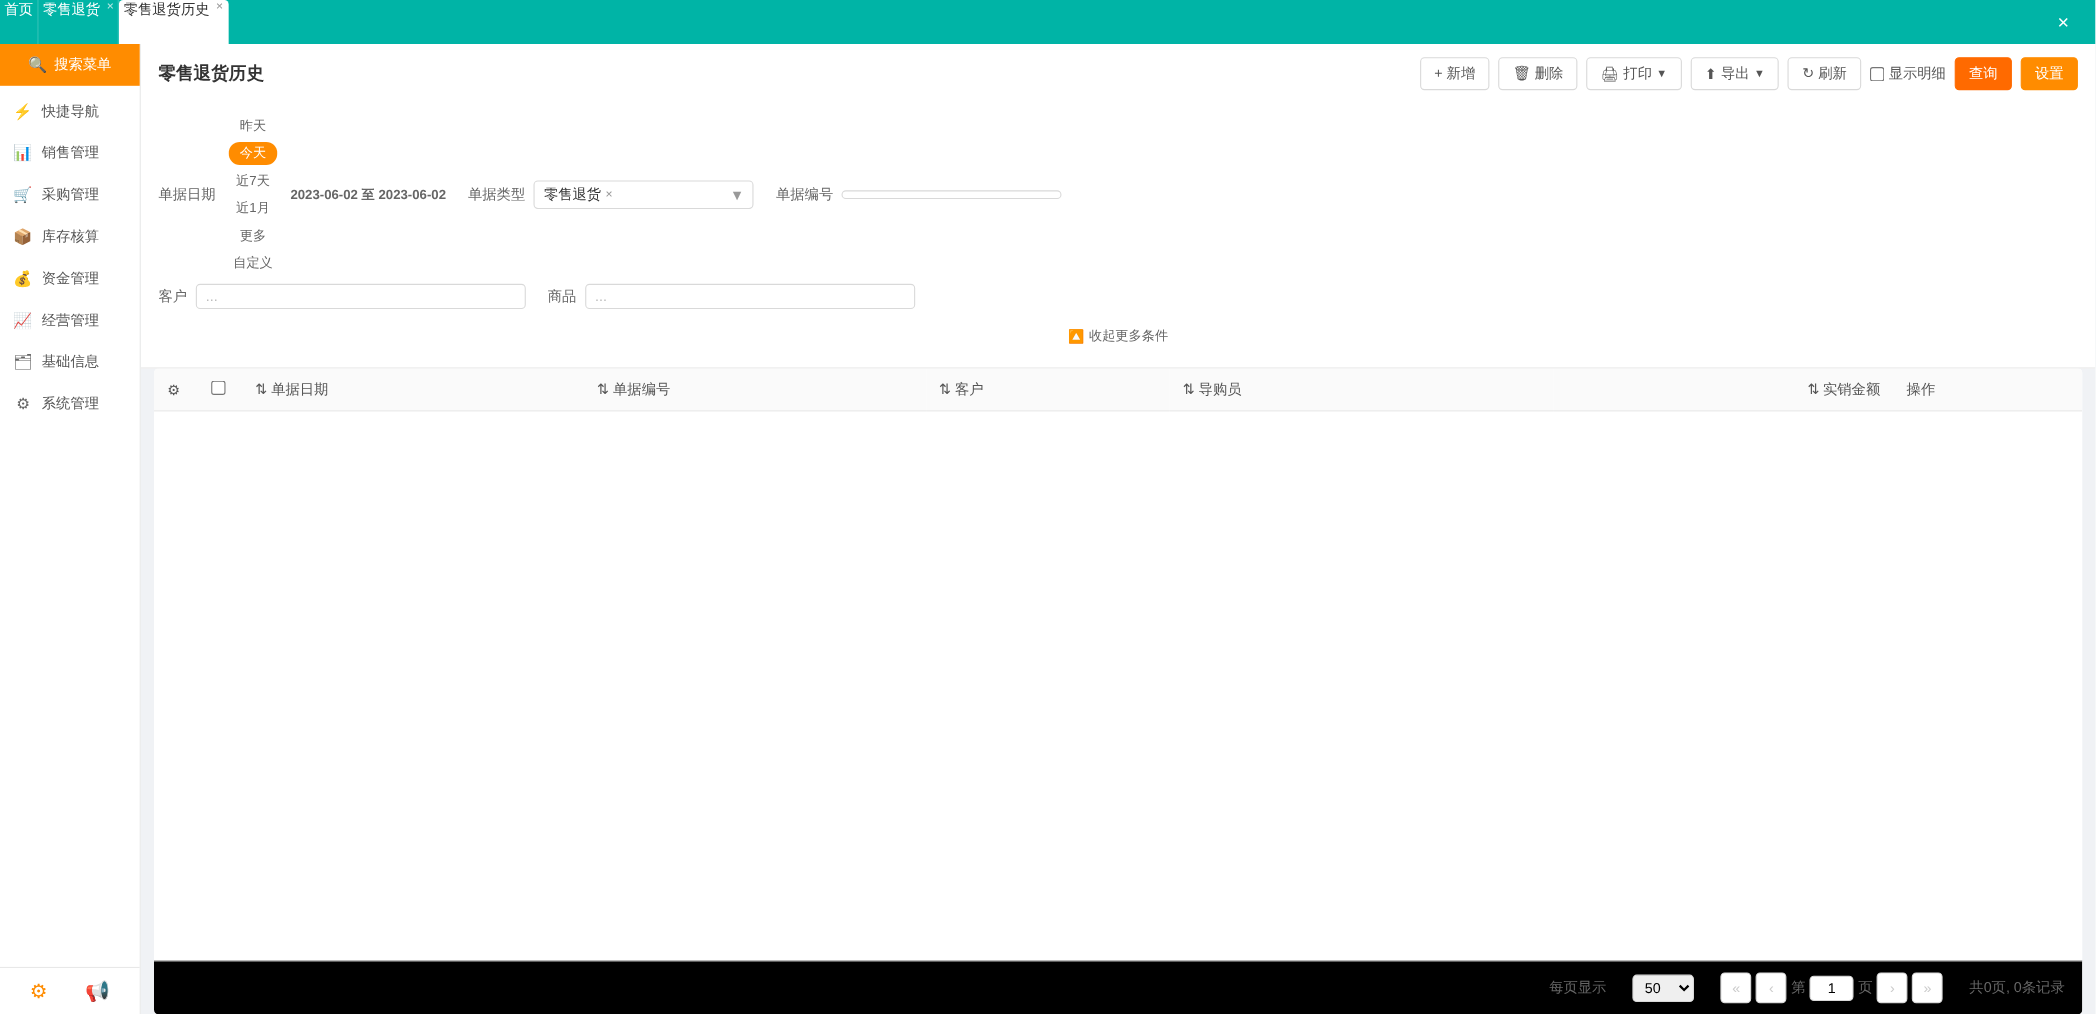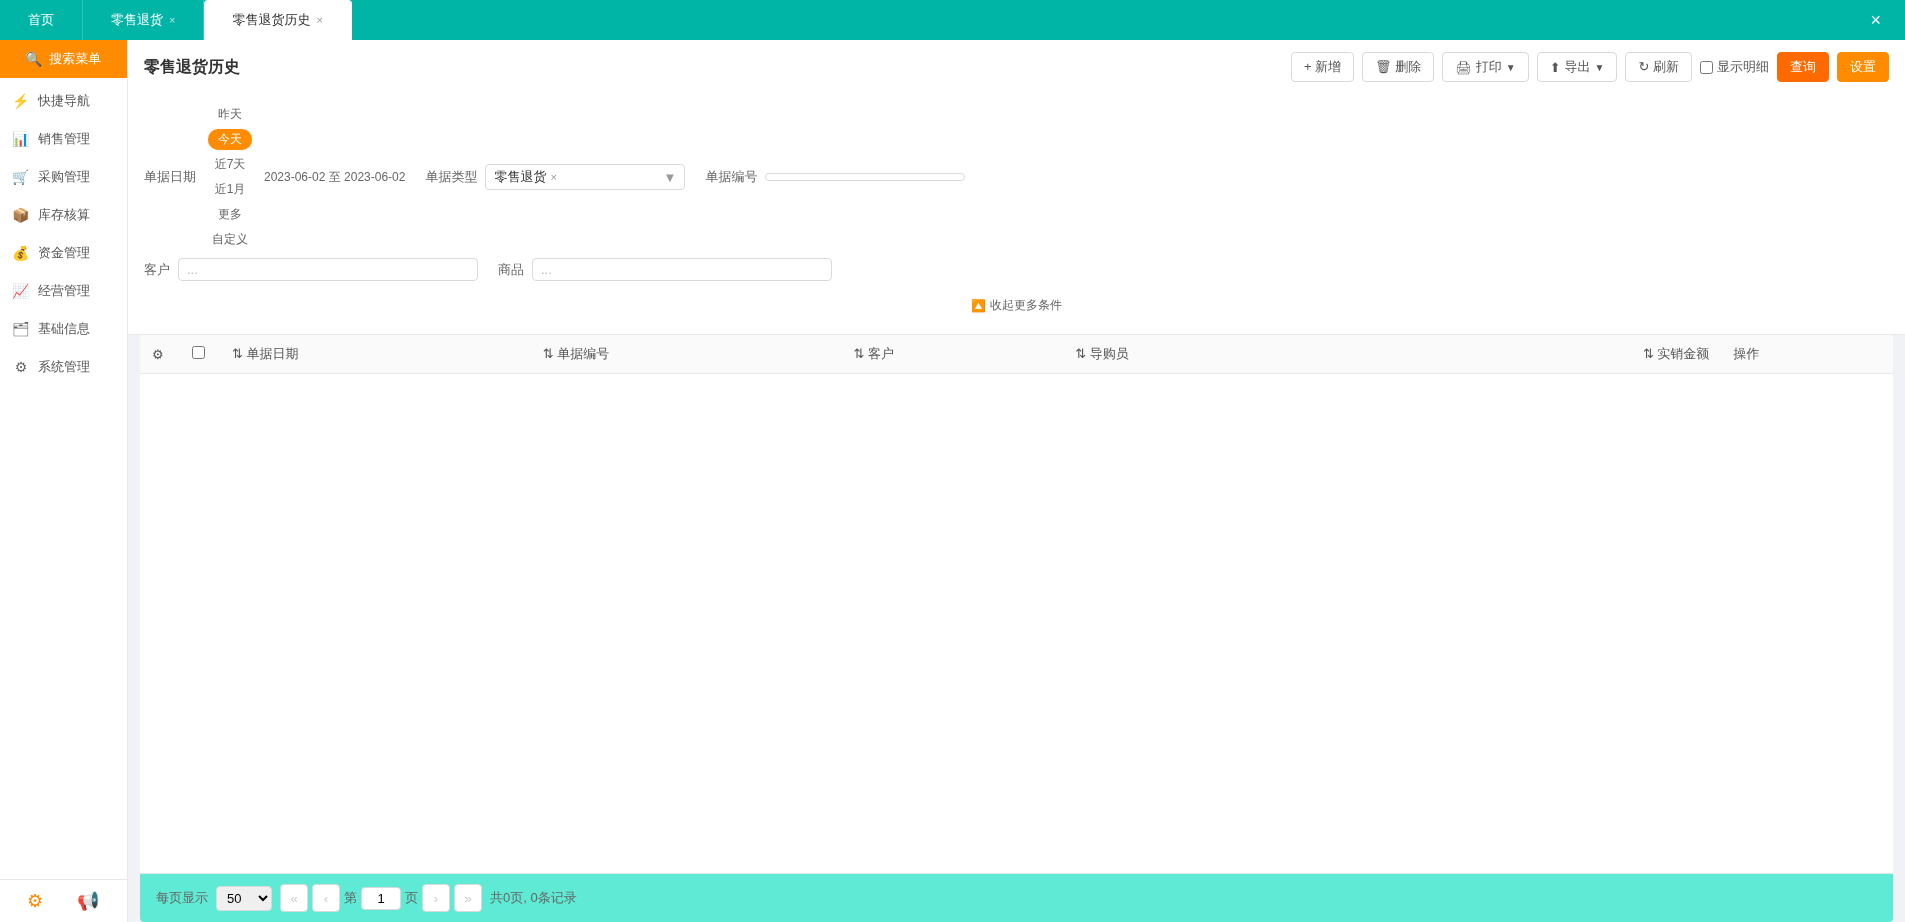--- a/index.html
+++ b/index.html
@@ -1,21 +1,21 @@
 <!DOCTYPE html>
 <html><head>
   <meta charset="utf-8">
   <style>
     * { margin: 0; padding: 0; box-sizing: border-box; }
     body { font-family: "Microsoft YaHei", "PingFang SC", sans-serif; font-size: 13px; background: #f0f2f5; color: #333; height: 922px; overflow: hidden; display: flex; flex-direction: column; }
 
     
     .top-bar { background: #00b4a6; display: flex; align-items: center; height: 40px; padding: 0 0 0 0; flex-shrink: 0; }
     .top-bar-tabs { display: flex; align-items: stretch; height: 100%; flex: 1; }
-    .top-tab { display: flex; align-items: center; padding: 0 28px; color: #fff; cursor: pointer; font-size: 13px; border-right: 1px solid rgba(255,255,255,0.2); gap: 6px; height: 100%; }
+    .top-tab { display: flex; align-items: flex-start; padding: 0 4px; color: #fff; cursor: pointer; font-size: 13px; border-right: 1px solid rgba(255,255,255,0.2); gap: 6px; height: 100%; }
     .top-tab.active { background: #fff; color: #333; border-radius: 4px 4px 0 0; }
     .top-tab .close-icon { font-size: 11px; color: #999; cursor: pointer; }
     .top-tab:not(.active) .close-icon { color: rgba(255,255,255,0.7); }
     .top-bar-right { display: flex; align-items: center; padding-right: 16px; }
     .top-close-btn { color: #fff; font-size: 18px; cursor: pointer; padding: 0 8px; }
 
     
     .main-layout { display: flex; flex: 1; overflow: hidden; }
 
     
@@ -43,37 +43,37 @@
     .checkbox-display input { cursor: pointer; }
 
     
     .filter-area { padding: 10px 0 8px 0; }
     .filter-row { display: flex; align-items: center; gap: 20px; margin-bottom: 8px; flex-wrap: wrap; }
     .filter-item { display: flex; align-items: center; gap: 8px; }
     .filter-label { color: #666; font-size: 13px; white-space: nowrap; }
     .date-filters { display: flex; align-items: center; gap: 4px; flex-direction: column; }
     .date-filter-btn { padding: 2px 8px; border-radius: 3px; cursor: pointer; font-size: 12px; color: #666; }
     .date-filter-btn.active { background: #ff8c00; color: #fff; border-radius: 10px; padding: 2px 10px; }
-    .date-range { color: #666; font-size: 12px; }
+    .date-range { color: #666; font-size: 12px; font-weight: bold; }
     .filter-tag { display: flex; align-items: center; gap: 4px; background: #fff; border: 1px solid #d9d9d9; border-radius: 4px; padding: 3px 8px; font-size: 13px; }
     .filter-tag .remove { color: #999; cursor: pointer; font-size: 11px; }
     .filter-select { display: flex; align-items: center; background: #fff; border: 1px solid #d9d9d9; border-radius: 4px; padding: 3px 8px; font-size: 13px; min-width: 180px; cursor: pointer; }
     .filter-select .chevron { margin-left: auto; color: #999; }
     .filter-input { background: #fff; border: 1px solid #d9d9d9; border-radius: 4px; padding: 3px 8px; font-size: 13px; min-width: 180px; color: #999; }
     .collapse-btn { display: flex; align-items: center; gap: 4px; color: #666; cursor: pointer; font-size: 12px; padding: 4px 0; }
     .collapse-row { display: flex; justify-content: center; padding: 4px 0 8px 0; }
     .data-table { width: 100%; border-collapse: collapse; }
     .data-table th { background: #fafafa; border-bottom: 1px solid #e8e8e8; padding: 10px 12px; font-weight: 500; color: #555; font-size: 13px; white-space: nowrap; text-align: left; }
     .data-table th.sortable { cursor: pointer; }
     .table-settings-col { width: 40px; text-align: center; }
     .table-check-col { width: 40px; text-align: center; }
     .empty-text { color: #999; font-size: 14px; }
 
     
-    .pagination-bar { background: #5eead4; border-top: 1px solid #e8e8e8; padding: 10px 16px; display: flex; align-items: center; justify-content: flex-start; gap: 8px; flex-shrink: 0; }
+    .pagination-bar { background: #000000; border-top: 1px solid #e8e8e8; padding: 10px 16px; display: flex; align-items: center; justify-content: flex-end; gap: 24px; flex-shrink: 0; }
     .pagination-label { color: #666; font-size: 13px; }
     .pagination-select { border: 1px solid #d9d9d9; border-radius: 4px; padding: 3px 6px; font-size: 13px; cursor: pointer; }
     .pagination-nav { display: flex; align-items: center; gap: 4px; }
     .pagination-btn { width: 28px; height: 28px; display: flex; align-items: center; justify-content: center; border: 1px solid #d9d9d9; border-radius: 4px; cursor: pointer; color: #666; font-size: 13px; background: #fff; }
     .pagination-btn:disabled, .pagination-btn.disabled { color: #ccc; cursor: not-allowed; }
     .pagination-page { display: flex; align-items: center; gap: 4px; color: #666; font-size: 13px; }
     .pagination-page input { width: 40px; border: 1px solid #d9d9d9; border-radius: 4px; padding: 3px 6px; text-align: center; font-size: 13px; }
     .pagination-info { color: #666; font-size: 13px; }
     .table-card { background: #fff; border-radius: 4px; flex: 1; overflow: hidden; display: flex; flex-direction: column; }
 

